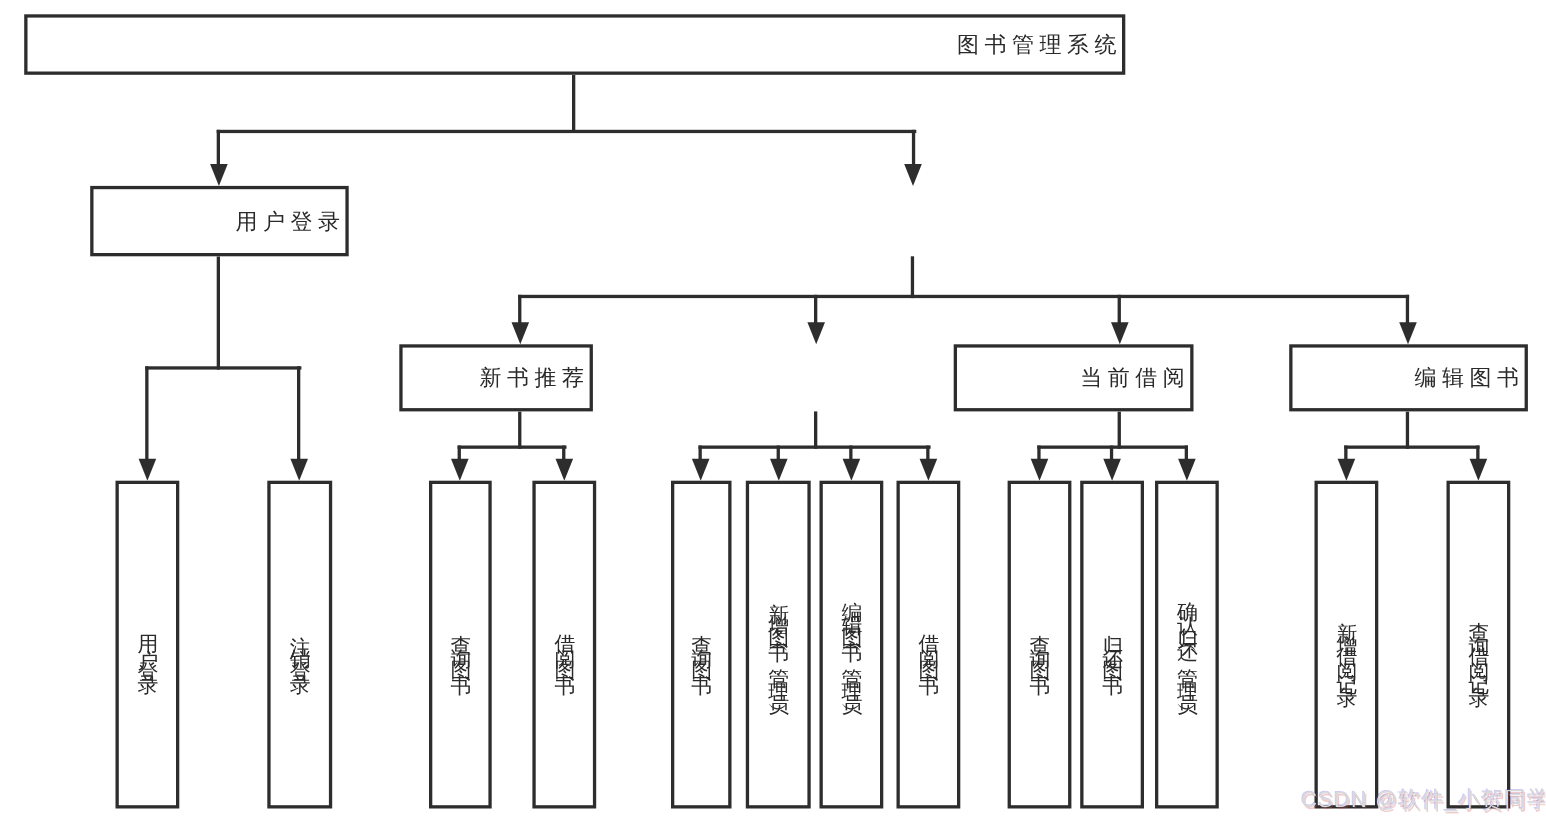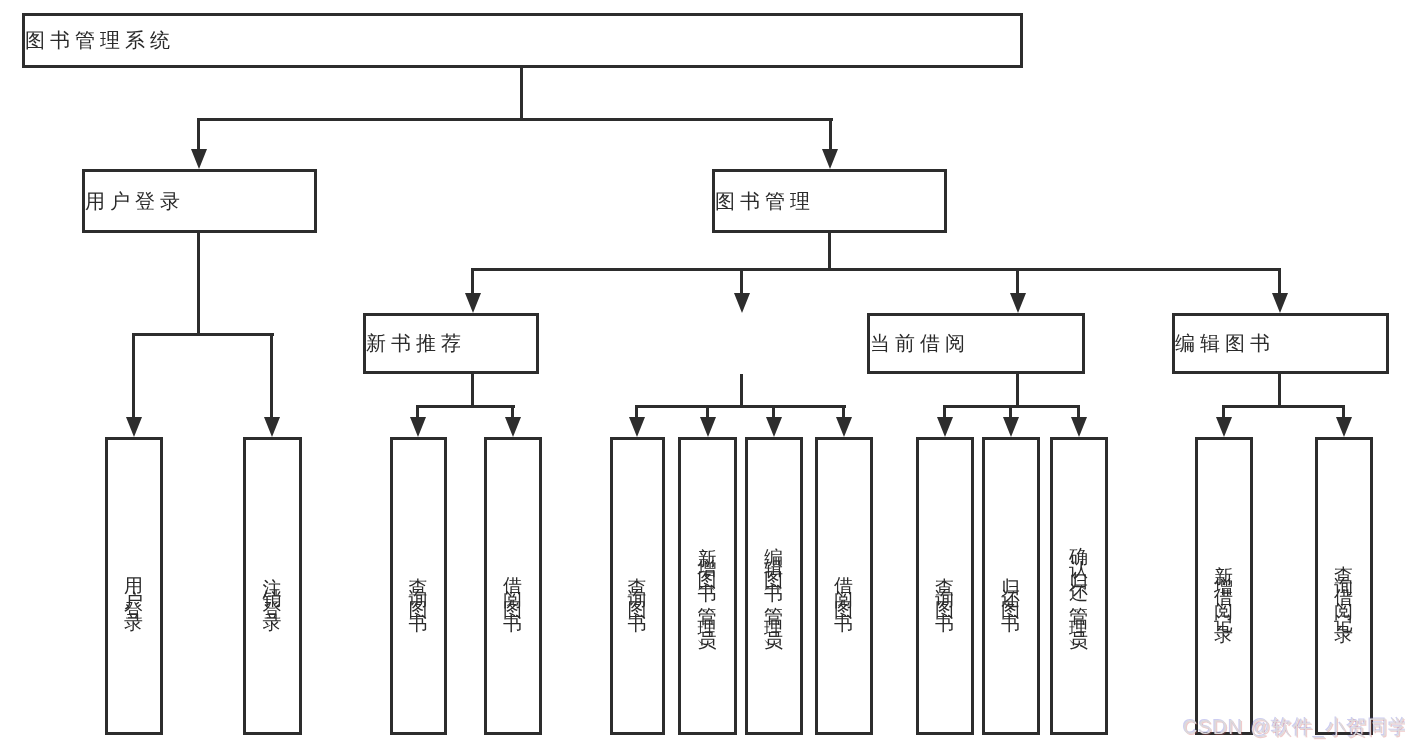--- a/index.html
+++ b/index.html
@@ -8,21 +8,21 @@
     --box_bg:#ffffff;
     --watermark:#dcd9dc;
   }
   html,body{margin:0;padding:0;background:#ffffff;}
   #canvas{
     position:relative;width:1405px;height:747px;background:var(--box_bg);
     font-family:"Liberation Sans","DejaVu Sans",sans-serif;overflow:hidden;
   }
   .hbox{
     position:absolute;background:var(--box_bg);border:3px solid var(--line);
-    box-sizing:border-box;display:flex;align-items:center;justify-content:flex-start;
+    box-sizing:border-box;display:flex;align-items:center;justify-content:flex-end;
     z-index:2;
   }
   .hbox span{font-size:20px;letter-spacing:5px;color:var(--text);white-space:nowrap;}
   .vbox{
     position:absolute;top:437px;height:298px;background:var(--box_bg);
     border:3px solid var(--line);box-sizing:border-box;display:flex;
     align-items:center;justify-content:center;z-index:2;
   }
   .vtext{
     writing-mode:vertical-rl;text-orientation:mixed;font-size:19px;
@@ -51,23 +51,20 @@
 
   <div class="l" style="left:520px;top:68px;width:3px;height:52px"></div>
   <div class="l" style="left:197px;top:118px;width:636px;height:3px"></div>
   <div class="l" style="left:197px;top:118px;width:3px;height:34px"></div>
   <div class="l" style="left:829px;top:118px;width:3px;height:34px"></div>
   <div class="ar" style="left:191px;top:149px"></div>
   <div class="ar" style="left:822px;top:149px"></div>
 
   <div class="hbox" style="left:82px;top:169px;width:235px;height:64px">
     <span>用户登录</span>
-  </div>
-  <div class="hbox" style="left:712px;top:169px;width:235px;height:64px">
-    <span>图书管理</span>
   </div>
 
   <div class="l" style="left:197px;top:233px;width:3px;height:103px"></div>
   <div class="l" style="left:132px;top:333px;width:142px;height:3px"></div>
   <div class="l" style="left:132px;top:333px;width:3px;height:86px"></div>
   <div class="l" style="left:270px;top:333px;width:3px;height:86px"></div>
   <div class="ar" style="left:126px;top:417px"></div>
   <div class="ar" style="left:264px;top:417px"></div>
 
   <div class="l" style="left:828px;top:233px;width:3px;height:38px"></div>

